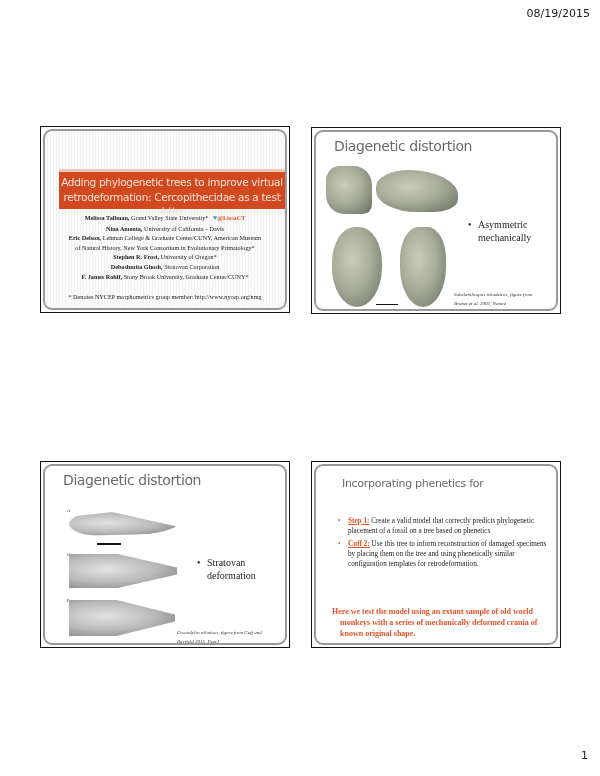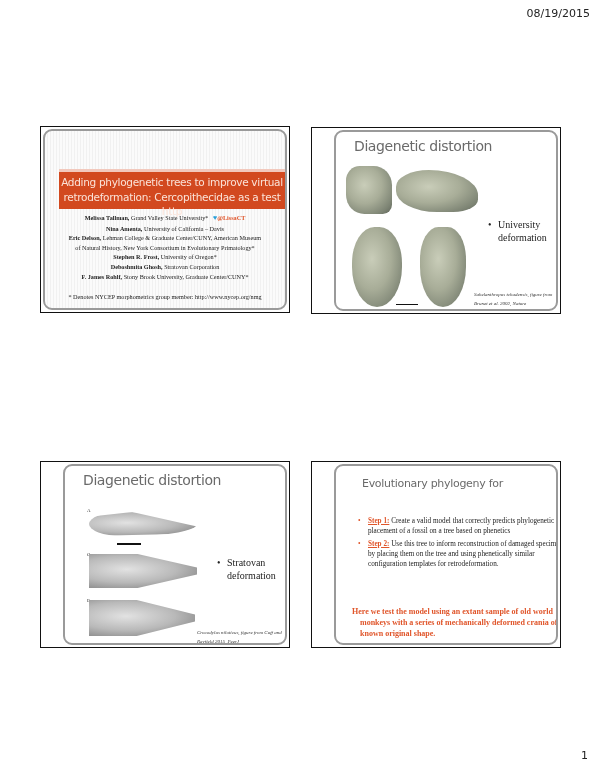--- a/index.html
+++ b/index.html
@@ -1,21 +1,21 @@
 <!DOCTYPE html>
 <html><head>
 <meta charset="utf-8">
 <style>
   html,body{margin:0;padding:0;}
   body{width:600px;height:776px;background:#ffffff;position:relative;overflow:hidden;font-family:"Liberation Sans",sans-serif;}
   .date{position:absolute;top:7px;right:10px;font-size:11px;color:#222;font-family:"DejaVu Sans",sans-serif;}
   .pagenum{position:absolute;bottom:14px;right:12px;font-size:11px;color:#222;font-family:"DejaVu Sans",sans-serif;}
   .slide{position:absolute;width:250px;height:187px;border:1px solid #111;box-sizing:border-box;background:#fff;overflow:hidden;}
   .slide .inner{position:absolute;left:2px;top:2px;right:2px;bottom:2px;border:2px solid #9a9a9a;border-radius:9px;background:repeating-linear-gradient(90deg,#fbfbfb 0px,#fbfbfb 2px,#f1f1f1 2px,#f1f1f1 3px);box-sizing:border-box;overflow:hidden;}
-  .slide.plain .inner{background:#fff;margin-left:20px;}
+  .slide.plain .inner{background:#fff;}
   #s1{left:40px;top:126px;}
   #s2{left:311px;top:127px;}
   #s3{left:40px;top:461px;}
   #s4{left:311px;top:461px;}
   .titleband{position:absolute;left:14px;right:0;top:38px;height:34px;background:#d2491f;border-top:3px solid #f2c9bd;color:#fbe3d8;font-size:10.5px;line-height:14.5px;text-align:center;padding-top:3px;font-family:"DejaVu Sans",sans-serif;letter-spacing:-0.3px;}
   .authors{position:absolute;left:0;right:0;top:82px;text-align:center;font-family:"Liberation Serif",serif;font-size:6.2px;line-height:9.6px;color:#222;}
   .authors b{font-weight:bold;}
   .tw{color:#e0552a;font-weight:bold;}
   .twbird{color:#2a9fd8;font-size:7px;}
   .footnote{position:absolute;left:0;right:0;bottom:8px;text-align:center;font-family:"Liberation Serif",serif;font-size:6.2px;color:#222;}
@@ -59,21 +59,21 @@
 </div>
 
 <div class="slide plain" id="s2">
   <div class="inner">
     <div class="stitle">Diagenetic distortion</div>
     <div class="fossil" style="left:10px;top:34px;width:46px;height:48px;border-radius:30% 40% 20% 40%;"></div>
     <div class="fossil" style="left:60px;top:38px;width:82px;height:42px;border-radius:40% 60% 30% 50%;"></div>
     <div class="fossil" style="left:16px;top:95px;width:50px;height:80px;border-radius:45% 45% 50% 50%;"></div>
     <div class="fossil" style="left:84px;top:95px;width:46px;height:80px;border-radius:40% 40% 50% 50%;"></div>
     <div class="scalebar" style="left:60px;top:172px;width:22px;height:1px;"></div>
-    <div class="bullet" style="left:162px;top:86px;width:70px;"><span class="dot">•</span><span>University deformation</span></div>
+    <div class="bullet" style="left:162px;top:86px;width:70px;"><span class="dot">•</span><span>Asymmetric mechanically</span></div>
     <div class="caption" style="left:138px;top:158px;width:90px;">Sahelanthropus tchadensis, figure from Brunet et al. 2002, Nature</div>
   </div>
 </div>
 
 <div class="slide plain" id="s3">
   <div class="inner">
     <div class="stitle">Diagenetic distortion</div>
     <div class="lbl" style="left:22px;top:42px;">A</div>
     <div class="skull" style="left:24px;top:46px;width:108px;height:24px;border-radius:30% 70% 60% 30% / 50% 50% 50% 50%;clip-path:polygon(0 20%,40% 0,100% 60%,100% 90%,0 100%);"></div>
     <div class="scalebar" style="left:52px;top:77px;width:24px;"></div>
@@ -82,23 +82,23 @@
     <div class="lbl" style="left:22px;top:132px;">E</div>
     <div class="skull" style="left:24px;top:134px;width:106px;height:36px;clip-path:polygon(0 0,45% 0,100% 40%,100% 60%,45% 100%,0 100%);"></div>
     <div class="bullet" style="left:162px;top:90px;width:70px;"><span class="dot">•</span><span>Stratovan deformation</span></div>
     <div class="caption" style="left:132px;top:162px;width:95px;">Crocodylus niloticus, figure from Cuff and Rayfield 2015, PeerJ</div>
   </div>
 </div>
 
 <div class="slide plain" id="s4">
   <div class="inner">
     <div class="stitle2">
-      <div>Evolutionary phylogeny for</div>
+      <div>Incorporating phenetics for</div>
     </div>
     <div class="s4list">
       <div class="item"><span class="dot">•</span><span class="red">Step 1:</span><span> Create a valid model that correctly predicts phylogenetic placement of a fossil on a tree based on phenetics</span></div>
-      <div class="item"><span class="dot">•</span><span class="red">Step 2:</span><span> Use this tree to inform reconstruction of damaged specimens by placing them on the tree and using phenetically similar configuration templates for retrodeformation.</span></div>
+      <div class="item"><span class="dot">•</span><span class="red">Cuff 2:</span><span> Use this tree to inform reconstruction of damaged specimens by placing them on the tree and using phenetically similar configuration templates for retrodeformation.</span></div>
     </div>
     <div class="s4note">Here we test the model using an extant sample of old world monkeys with a series of mechanically deformed crania of known original shape.</div>
   </div>
 </div>
 
 <div class="pagenum">1</div>
 
 </body></html>

